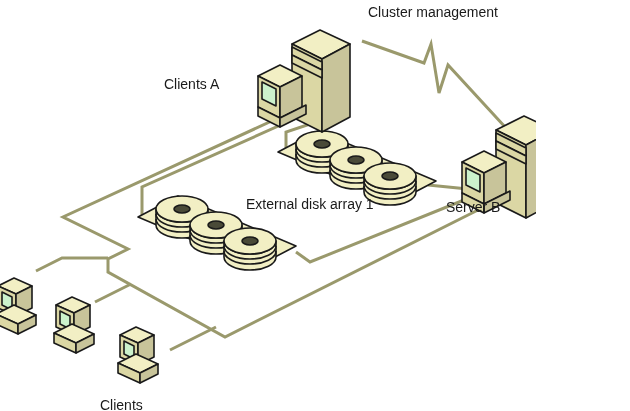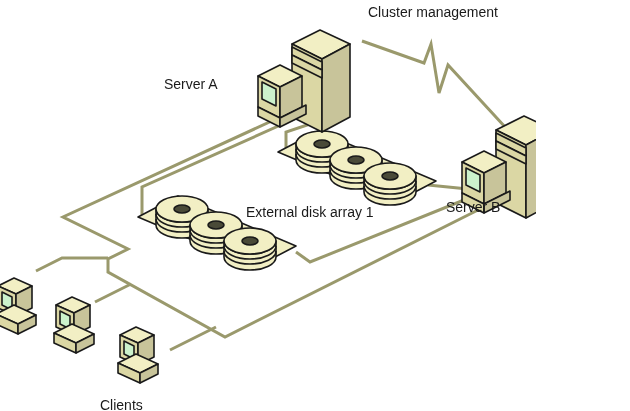--- a/index.html
+++ b/index.html
@@ -110,17 +110,17 @@
 
     <use href="#server-icon" x="258" y="30"></use>
     <use href="#server-icon" x="462" y="116"></use>
 
     <use href="#client-icon" x="-6" y="274"></use>
     <use href="#client-icon" x="52" y="293"></use>
     <use href="#client-icon" x="116" y="323"></use>
   </svg>
 
   <div class="lbl" style="left:368px;top:4px;">Cluster management</div>
-  <div class="lbl" style="left:164px;top:76px;">Server A</div>
+  <div class="lbl" style="left:164px;top:76px;">Clients A</div>
   <div class="lbl" style="left:446px;top:199px;">Server B</div>
-  <div class="lbl" style="left:246px;top:204px;text-align:center;">External disk array 1</div>
+  <div class="lbl" style="left:246px;top:196px;text-align:center;">External disk array 1</div>
   <div class="lbl" style="left:100px;top:397px;">Clients</div>
 </div>
 
 </body></html>

